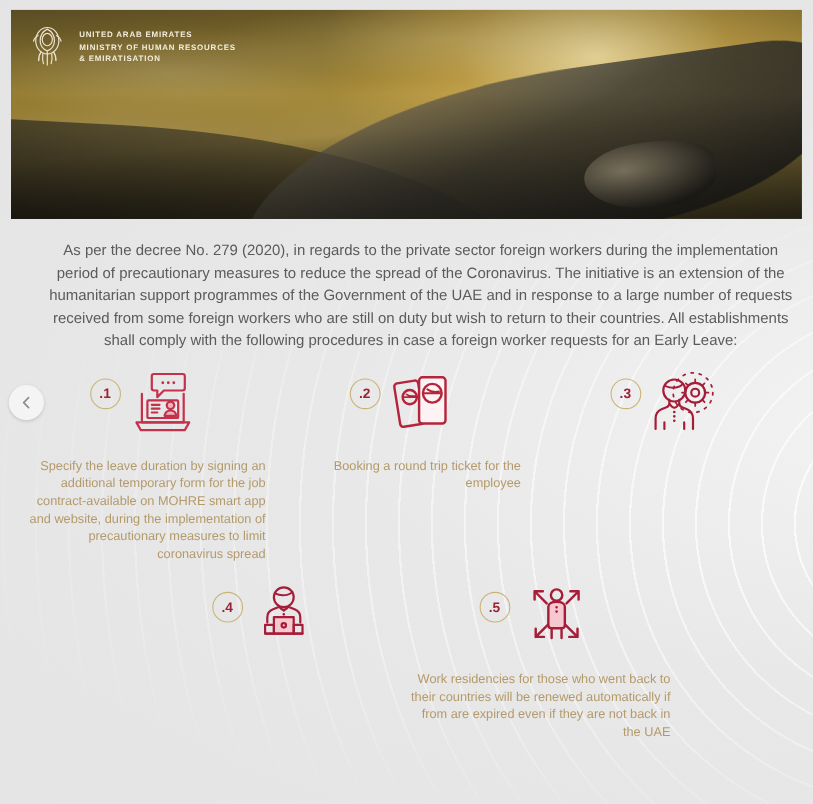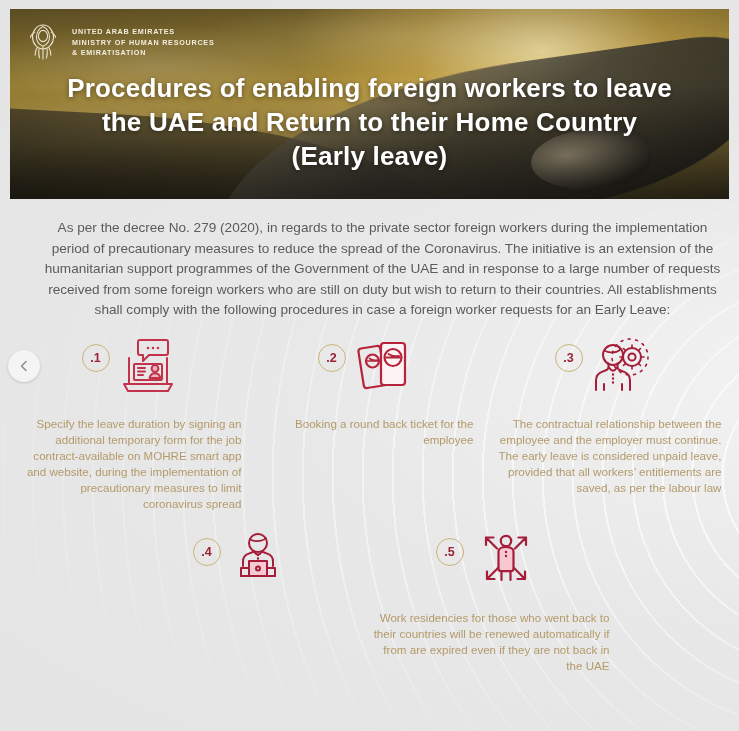--- a/index.html
+++ b/index.html
@@ -151,21 +151,20 @@
           <ellipse cx="17" cy="13" rx="4.6" ry="5.6"></ellipse>
         </g>
       </svg>
       <div class="logo-text">
         <div>UNITED ARAB EMIRATES</div>
         <div>MINISTRY OF HUMAN RESOURCES</div>
         <div>&amp; EMIRATISATION</div>
       </div>
     </div>
 
-    <div class="banner-title">Procedures of enabling foreign workers to leave the UAE and Return to their Home Country (Early leave)</div>
   </div>
 
   <div class="intro">As per the decree No. 279 (2020), in regards to the private sector foreign workers during the implementation period of precautionary measures to reduce the spread of the Coronavirus. The initiative is an extension of the humanitarian support programmes of the Government of the UAE and in response to a large number of requests received from some foreign workers who are still on duty but wish to return to their countries. All establishments shall comply with the following procedures in case a foreign worker requests for an Early Leave:</div>
 
   <div class="nav-prev">
     <svg width="12" height="12" viewBox="0 0 12 12">
       <path d="M8 1.5 3.5 6 8 10.5" fill="none" stroke="#8c8c8c" stroke-width="1.5" stroke-linecap="round" stroke-linejoin="round"></path>
     </svg>
   </div>
 
@@ -199,42 +198,41 @@
             <g fill="none" stroke="#b5243a" stroke-width="2.2" stroke-linejoin="round" stroke-linecap="round">
               <rect x="9" y="11" width="22" height="40" rx="3" transform="rotate(-9 20 31)"></rect>
               <circle cx="20.5" cy="25" r="6.5"></circle>
               <path d="M15 25h11M17.5 22.5c2 1.5 5 2 8 1.5" stroke-width="1.6"></path>
               <rect x="29" y="7" width="24" height="42" rx="3" fill="#fdf2f4"></rect>
               <circle cx="41" cy="21.5" r="8.5"></circle>
               <path d="M34 21.5h14M36.5 18c2.6 2 6.6 2.6 10.5 2" stroke-width="1.8"></path>
             </g>
           </svg>
         </div>
-        <div class="caption">Booking a round back ticket for the employee</div>
+        <div class="caption">Booking a round trip ticket for the employee</div>
       </div>
 
       <div class="step s3">
         <div class="icon-line">
           <div class="badge">.3</div>
           <svg class="glyph" width="66" height="62" viewBox="0 0 66 62">
             <g fill="none" stroke="#a51d38" stroke-width="2" stroke-linejoin="round" stroke-linecap="round">
               <circle cx="41" cy="21" r="18" stroke-dasharray="2 5.5" stroke-width="1.6"></circle>
               <circle cx="43" cy="21" r="9"></circle>
               <circle cx="43" cy="21" r="3.6"></circle>
               <path d="M43 12v-3M43 33v-3M52 21h3M31 21h3M49.4 14.6l2.1-2.1M34.5 29.5l2.1-2.1M49.4 27.4l2.1 2.1M34.5 12.5l2.1 2.1" stroke-width="1.6"></path>
               <circle cx="24" cy="19" r="10"></circle>
               <path d="M16 15c3.5 1.4 8 2 12 .6 1.6-.6 2.8-1.6 3.4-2.6" stroke-width="1.8"></path>
               <path d="M19.5 27.5v3.2c0 1.6-1 3-2.6 3.6l-4 1.6C9.5 37.2 7 40.6 7 44.6V54M28.5 27.5v3.2c0 1.6 1 3 2.6 3.6l4 1.6c3.4 1.3 5.9 4.7 5.9 8.7V54"></path>
               <path d="M20 31.5c1.3 2 2.6 3.2 4 3.2s2.7-1.2 4-3.2"></path>
               <path d="M24 38.5v.01M24 42.5v.01M24 46.5v.01" stroke-width="2.4"></path>
               <path d="M15 48v6M33 48v6"></path>
             </g>
           </svg>
         </div>
-        <div class="caption">The contractual relationship between the employee and the employer must continue. The early leave is considered unpaid leave, provided that all workers’ entitlements are saved, as per the labour law</div>
       </div>
 
     </div>
 
     <div class="row row2" style="margin-top:18px;">
 
       <div class="step s4">
         <div class="icon-line">
           <div class="badge">.4</div>
           <svg class="glyph" width="62" height="62" viewBox="0 0 62 62">

